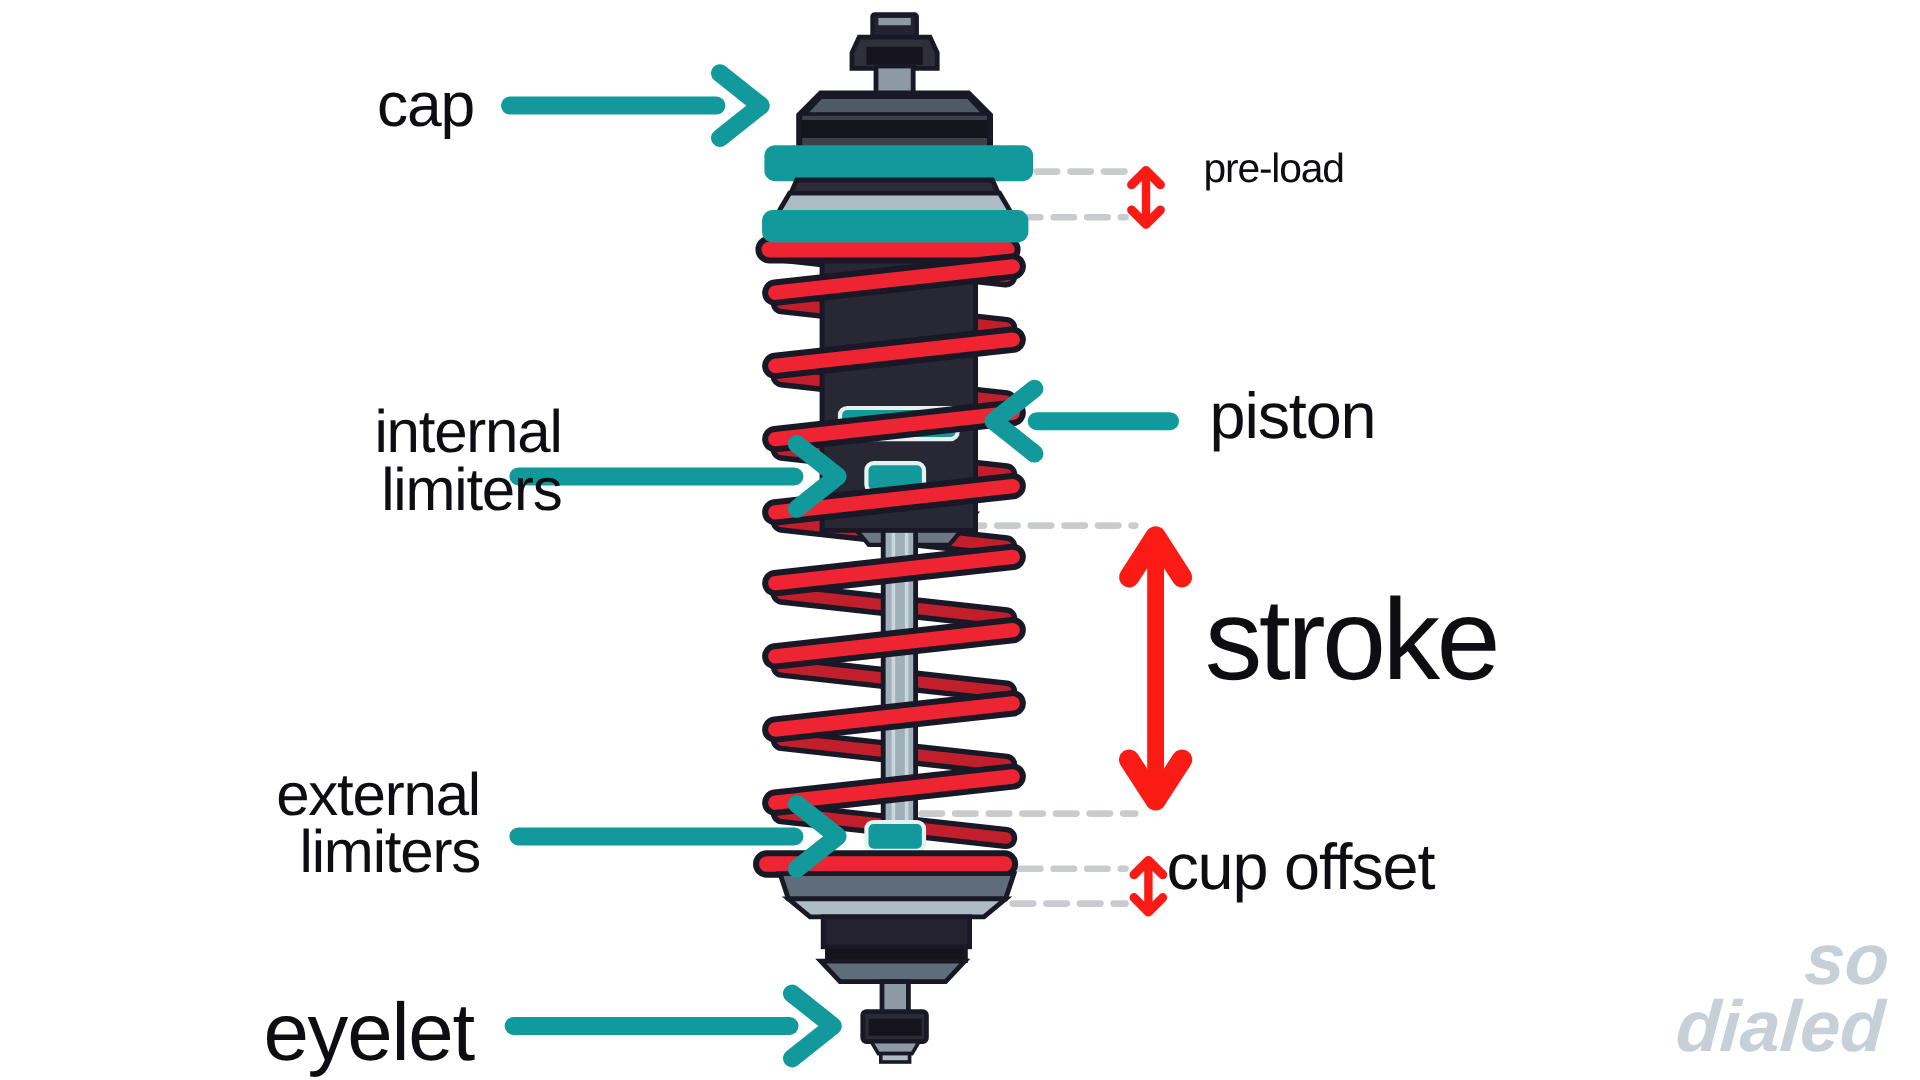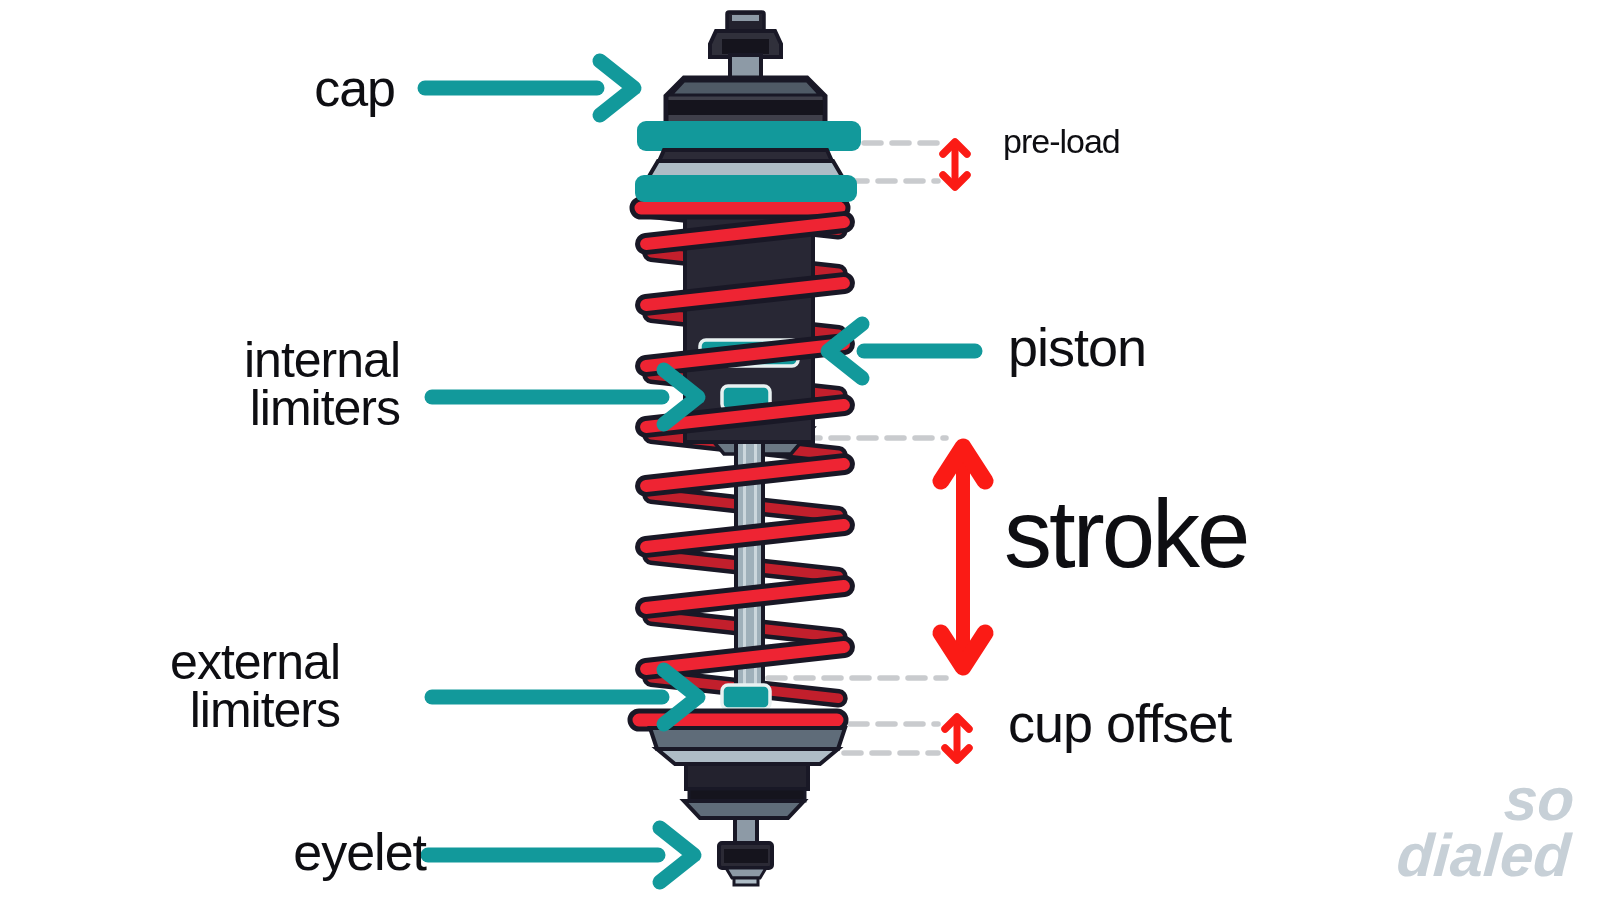--- a/index.html
+++ b/index.html
@@ -148,36 +148,36 @@
       <path class="arr-red" stroke-width="7.5" d="M945 729 L957 717 L969 729"></path>
       <path class="arr-red" stroke-width="7.5" d="M945 748 L957 760 L969 748"></path>
     </g>
   </g>
 </svg>
 
   <div class="lbl" style="right:1205px;top:62px;font-size:52px;">cap</div>
 
   <div class="lbl" style="left:1003px;top:124px;font-size:34px;">pre-load</div>
 
-  <div class="lbl two" style="right:1200px;top:336px;font-size:50px;">
+  <div class="lbl two" style="right:1132px;top:336px;font-size:50px;">
     <span>internal</span>
     <span>limiters</span>
   </div>
 
   <div class="lbl" style="left:1004px;top:486px;font-size:96px;letter-spacing:-3px;">stroke</div>
 
   <div class="lbl" style="left:1008px;top:320px;font-size:54px;">piston</div>
 
-  <div class="lbl two" style="right:1260px;top:638px;font-size:50px;">
+  <div class="lbl two" style="right:1200px;top:638px;font-size:50px;">
     <span>external</span>
     <span>limiters</span>
   </div>
 
-  <div class="lbl" style="left:1008px;top:696px;font-size:54px;">cup offset</div>
+  <div class="lbl" style="left:972px;top:696px;font-size:54px;">cup offset</div>
 
-  <div class="lbl" style="right:1174px;top:826px;font-size:52px;">eyelet</div>
+  <div class="lbl" style="right:1205px;top:826px;font-size:68px;">eyelet</div>
 
   <div class="watermark">
     <span>so</span>
     <span>dialed</span>
   </div>
 
 </div>
 
 </body></html>

